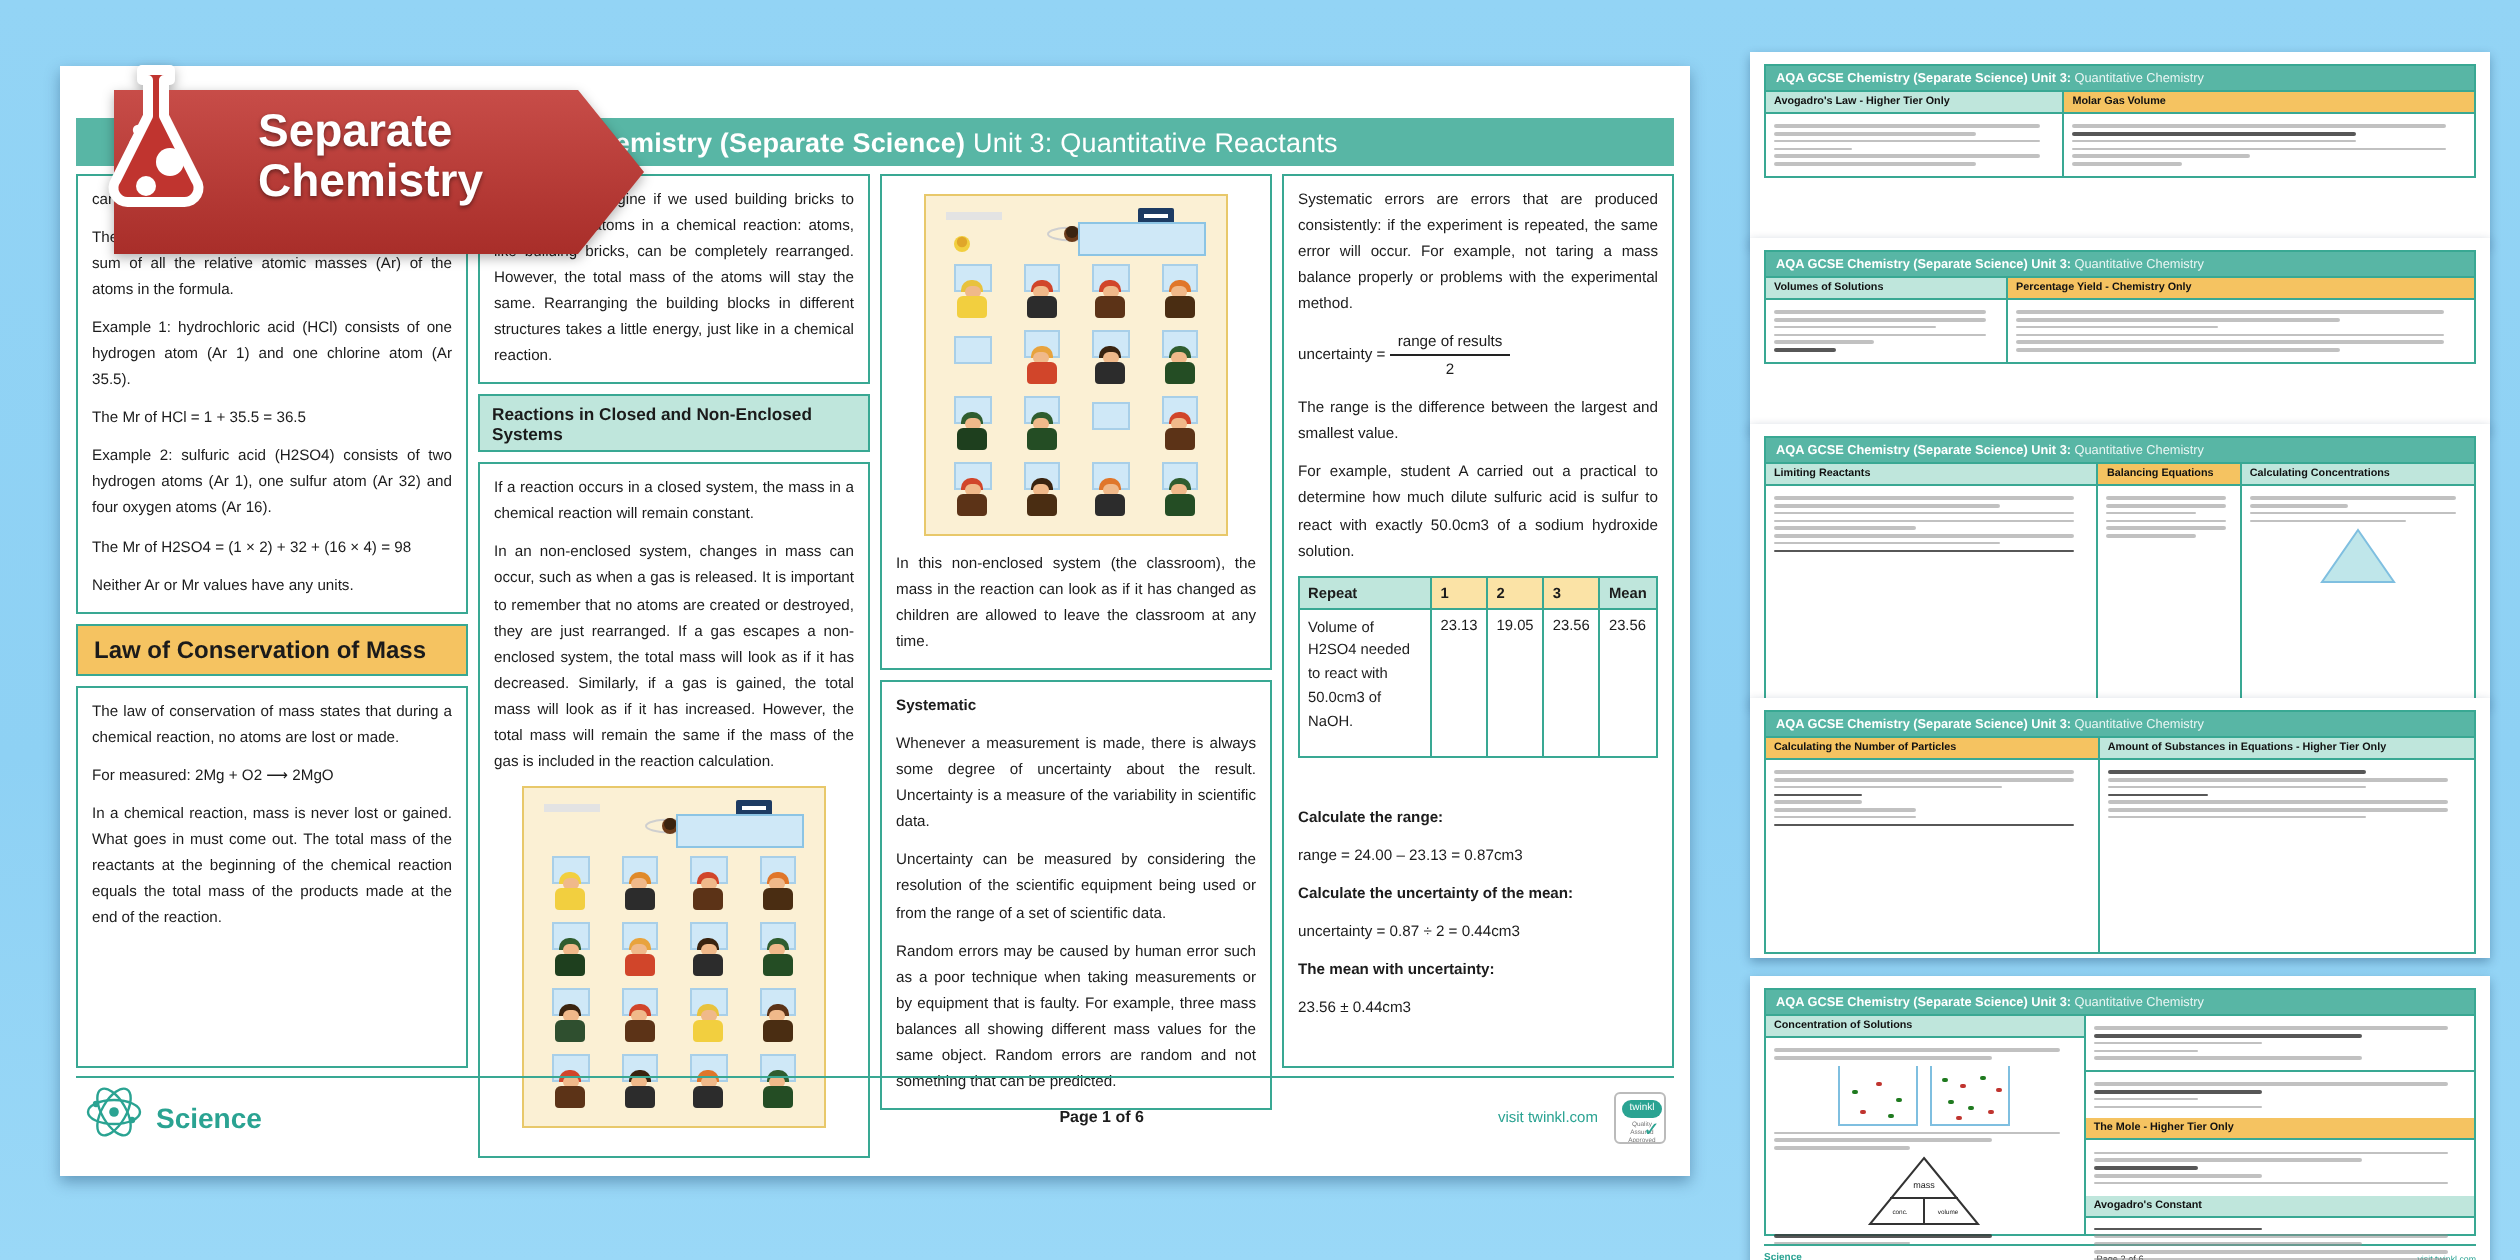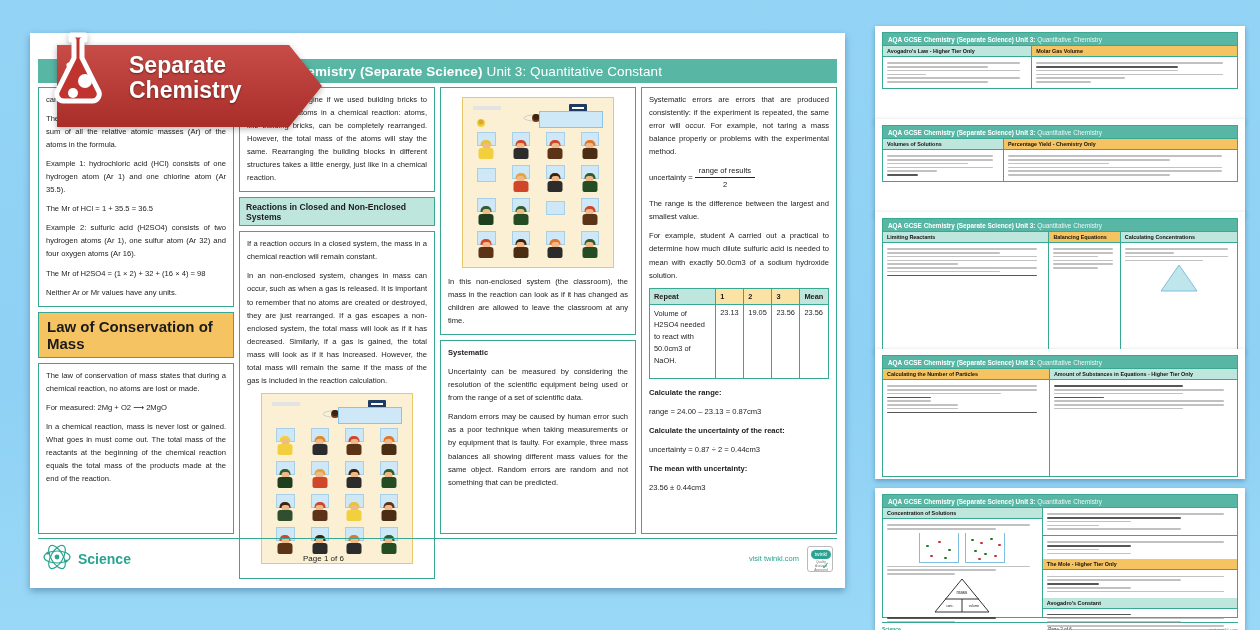--- a/index.html
+++ b/index.html
@@ -42,21 +42,21 @@
     padding:5px 7px 7px 7px;
   }
   .tealbox.grow { flex:1 1 auto; }
   .sec-title {
     border:1.6px solid #39a893;
     background:#bfe6dc; color:#1b1b1b;
     font-weight:bold; font-size:8.6px;
     padding:3.5px 6px;
   }
   .sec-title.orange { background:#f5c361; }
-  .sec-title.big { font-size:15px; padding:5px 8px; }
+  .sec-title.big { font-size:12px; padding:5px 8px; }
 
   p.body {
     font-size:7.6px; line-height:1.72; color:#1c1c1c;
     text-align:justify; margin-bottom:6px;
   }
   p.body:last-child { margin-bottom:0; }
   .ctr { text-align:center; }
   .nojust { text-align:left; }
 
   .frac { display:inline-block; vertical-align:middle; text-align:center; }
@@ -86,37 +86,37 @@
   .desk .top { position:absolute; left:6px; top:0; right:6px; height:14px;
                background:#cfe8f7; border:1.1px solid #a8cfe8; }
   .pupil { position:absolute; left:50%; transform:translateX(-50%); top:8px; width:15px; height:19px; }
   .pupil .hair { position:absolute; left:2px; top:0; width:11px; height:6px; border-radius:5px 5px 0 0; }
   .pupil .face { position:absolute; left:3.5px; top:3px; width:8px; height:6px; background:#f0b98a; border-radius:3px;}
   .pupil .body { position:absolute; left:0; top:8px; width:15px; height:11px; border-radius:3px 3px 2px 2px; }
   .desk.empty .top { top:3px; }
   .walker { position:absolute; width:13px; height:10px; }
 
   
-  table.data { width:100%; border-collapse:collapse; margin:4px 0 7px 0; }
+  table.data { width:100%; border-collapse:collapse; margin:4px 0 23px 0; }
   table.data th, table.data td {
     border:1.4px solid #39a893; font-size:7.4px; padding:3px 4px;
     text-align:left; vertical-align:top; color:#1c1c1c;
   }
   table.data th { background:#bfe6dc; font-weight:bold; }
   table.data th.num { background:#fbe3a6; }
   table.data td.lab { width:37%; line-height:1.6; height:74px; }
 
   .footer {
     position:absolute; left:0; right:0; bottom:2px; height:40px;
     border-top:1.6px solid #39a893;
     display:flex; align-items:center; padding:0 4px;
   }
   .f-left { display:flex; align-items:center; gap:6px; width:33%; }
   .f-sci { color:#2aa392; font-weight:bold; font-size:14px; }
-  .f-mid { width:34%; text-align:left; font-size:8px; font-weight:normal; color:#1c1c1c; }
+  .f-mid { width:34%; text-align:right; font-size:8px; font-weight:bold; color:#1c1c1c; }
   .f-right { width:33%; display:flex; align-items:center; justify-content:flex-end; gap:8px; }
   .f-url { font-size:7.5px; color:#2aa392; }
   .tw-badge { width:26px; height:26px; border:1px solid #bbb; border-radius:3px; background:#fff;
               position:relative; overflow:hidden; }
   .tw-badge .pill { position:absolute; left:3px; top:3px; width:20px; height:9px; border-radius:5px;
                     background:#2aa392; color:#fff; font-size:5px; text-align:center; line-height:9px; }
   .tw-badge .t2 { position:absolute; left:2px; top:13px; width:22px; font-size:3.2px; color:#777; text-align:center; line-height:1.25;}
   .tw-badge .tick { position:absolute; right:2px; bottom:0px; color:#2aa392; font-size:10px; }
 
   
@@ -186,21 +186,21 @@
 </head>
 <body>
 
 <div id="stage">
 
   <div class="page-main">
    <div class="page-inner">
 
     <div class="doc-header">
       <span class="hdr-b">AQA GCSE Chemistry (Separate Science)</span>
-      <span class="hdr-n">Unit 3: Quantitative Constant</span>
+      <span class="hdr-n">Unit 3: Quantitative Reactants</span>
     </div>
 
     <div class="columns">
 
       <div class="col">
         <div class="tealbox">
           <p class="body">carbon-12. Ar values are given in the periodic table.</p>
           <p class="body">The relative formula mass (Mr) of a compound is the sum of all the relative atomic masses (Ar) of the atoms in the formula.</p>
           <p class="body">Example 1: hydrochloric acid (HCl) consists of one hydrogen atom (Ar 1) and one chlorine atom (Ar 35.5).</p>
           <p class="body nojust">The Mr of HCl = 1 + 35.5 = 36.5</p>
@@ -525,39 +525,40 @@
                       <div class="body" style="background:#244d24"></div>
                     </div>
                   </div>
             </div>
           </div>
           <p class="body">In this non-enclosed system (the classroom), the mass in the reaction can look as if it has changed as children are allowed to leave the classroom at any time.</p>
         </div>
 
         <div class="tealbox grow">
           <p class="body nojust" style="font-weight:bold">Systematic</p>
+          <p class="body">Whenever a measurement is made, there is always some degree of uncertainty about the result. Uncertainty is a measure of the variability in scientific data.</p>
           <p class="body">Uncertainty can be measured by considering the resolution of the scientific equipment being used or from the range of a set of scientific data.</p>
           <p class="body">Random errors may be caused by human error such as a poor technique when taking measurements or by equipment that is faulty. For example, three mass balances all showing different mass values for the same object. Random errors are random and not something that can be predicted.</p>
         </div>
       </div>
 
       <div class="col">
         <div class="tealbox grow">
           <p class="body">Systematic errors are errors that are produced consistently: if the experiment is repeated, the same error will occur. For example, not taring a mass balance properly or problems with the experimental method.</p>
 
           <p class="body ctr">
             <span>uncertainty =</span>
             <span class="frac">
               <span class="num">range of results</span>
               <span class="den">2</span>
             </span>
           </p>
 
           <p class="body">The range is the difference between the largest and smallest value.</p>
-          <p class="body">For example, student A carried out a practical to determine how much dilute sulfuric acid is needed to mean with exactly 50.0cm3 of a sodium hydroxide solution.</p>
+          <p class="body">For example, student A carried out a practical to determine how much dilute sulfuric acid is sulfur to react with exactly 50.0cm3 of a sodium hydroxide solution.</p>
 
           <table class="data">
             <tbody>
                   <tr>
               <th>Repeat</th>
               <th class="num">1</th>
               <th class="num">2</th>
               <th class="num">3</th>
               <th>Mean</th>
             </tr>
@@ -566,21 +567,21 @@
               <td>23.13</td>
               <td>19.05</td>
               <td>23.56</td>
               <td>23.56</td>
             </tr>
           </tbody>
               </table>
 
           <p class="body nojust" style="font-weight:bold">Calculate the range:</p>
           <p class="body nojust">range = 24.00 – 23.13 = 0.87cm3</p>
-          <p class="body nojust" style="font-weight:bold">Calculate the uncertainty of the react:</p>
+          <p class="body nojust" style="font-weight:bold">Calculate the uncertainty of the mean:</p>
           <p class="body nojust">uncertainty = 0.87 ÷ 2 = 0.44cm3</p>
           <p class="body nojust" style="font-weight:bold">The mean with uncertainty:</p>
           <p class="body nojust">23.56 ± 0.44cm3</p>
         </div>
       </div>
 
     </div>
 
     <div class="footer">
       <div class="f-left">

